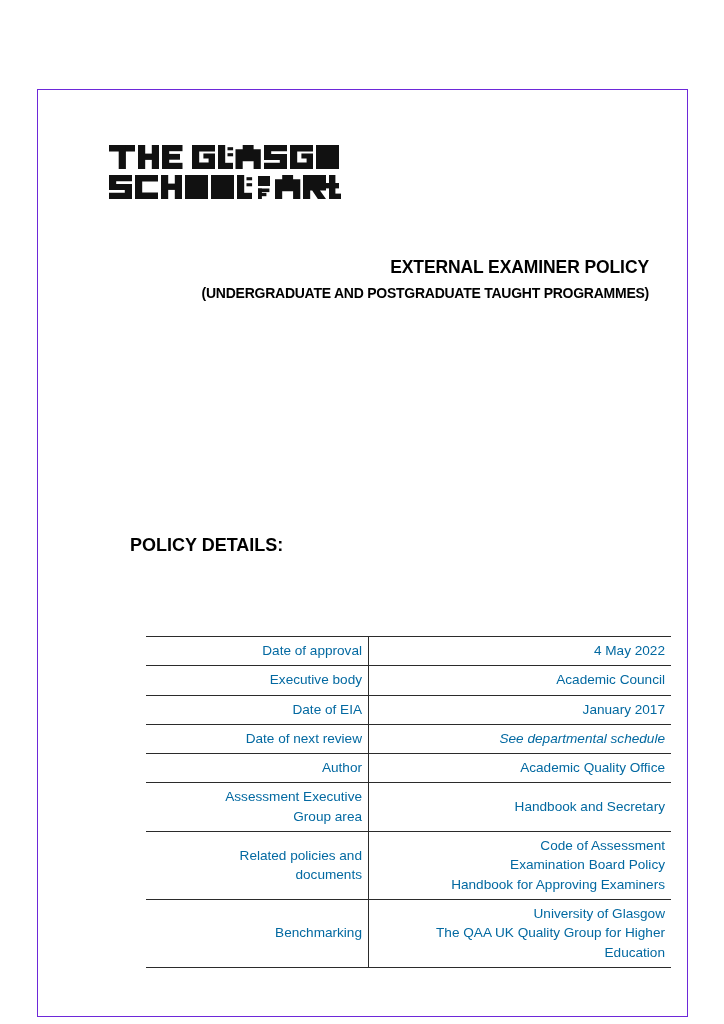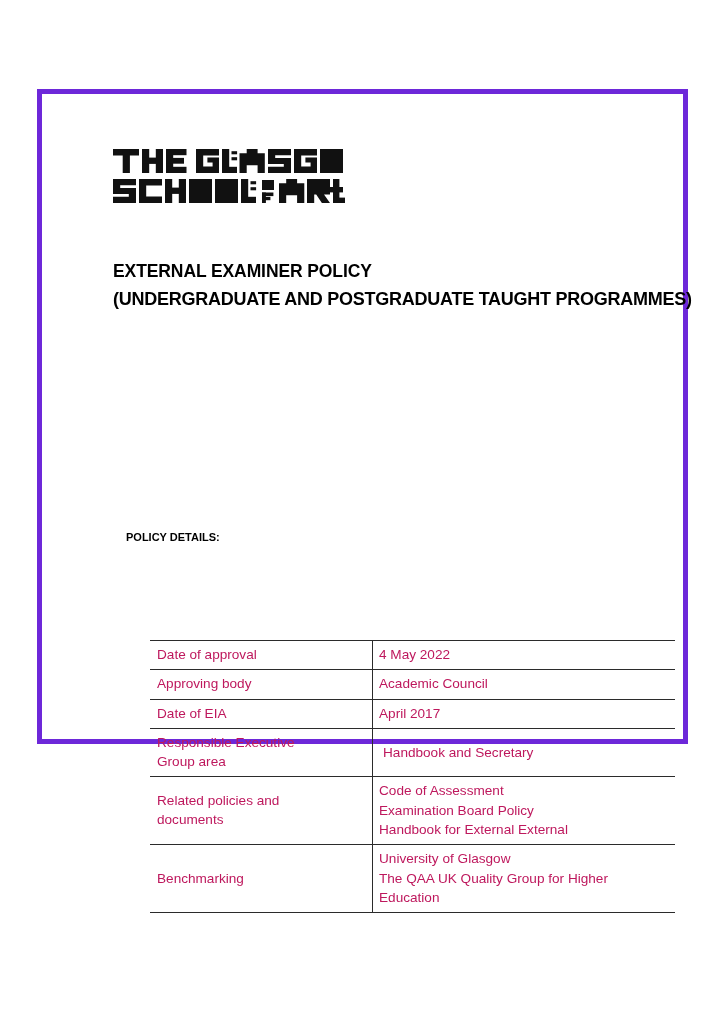--- a/index.html
+++ b/index.html
@@ -15,24 +15,25 @@
     overflow: hidden;
     position: relative;
   }
 
   
   .page-sheet {
     position: absolute;
     left: 37px;
     top: 89px;
     width: 651px;
-    height: 655px;
-    border: 5px solid #6d28d9;
+    height: 928px;
+    border: 1px solid #6d28d9;
     box-sizing: border-box;
     background: #ffffff;
+    text-align: right;
   }
 
   .page-inner {
     position: absolute;
     left: 71px;
     top: 55px;
     width: 540px;
   }
 
   
@@ -47,33 +48,33 @@
   
   .doc-title {
     font-size: 17.5px;
     font-weight: bold;
     letter-spacing: -0.1px;
     line-height: 1.2;
     margin: 0 0 7px 0;
     white-space: nowrap;
   }
   .doc-subtitle {
-    font-size: 18px;
+    font-size: 14px;
     font-weight: bold;
     letter-spacing: -0.25px;
     line-height: 1.2;
     margin: 0;
     white-space: nowrap;
   }
 
   
   .details-heading {
-    font-size: 11px;
+    font-size: 18px;
     font-weight: bold;
-    margin: 8px;
+    margin: 16px;
     padding-left: 5px;
     position: absolute;
     top: 429px;
     left: 71px;
   }
 
   
   .details-table-wrap {
     position: absolute;
     left: 108px;
@@ -85,21 +86,21 @@
     width: 525px;
     table-layout: fixed;
   }
   table.details td {
     border-top: 1.3px solid #2b2b2b;
     border-bottom: 1.3px solid #2b2b2b;
     font-size: 13.6px;
     line-height: 1.42;
     padding: 4px 6px 5px 6px;
     vertical-align: middle;
-    color: #be185d;
+    color: #0369a1;
   }
   table.details tr td.label {
     width: 209px;
     border-right: 1.3px solid #2b2b2b;
     padding-left: 7px;
   }
   table.details tr td.value {
     white-space: nowrap;
     overflow: visible;
   }
@@ -198,49 +199,61 @@
   <div class="details-table-wrap">
     <table class="details">
       <tbody>
           <tr>
             <td class="label">Date of approval</td>
             <td class="value">
               <span class="ml">4 May 2022</span>
             </td>
           </tr>
           <tr>
-            <td class="label">Approving body</td>
+            <td class="label">Executive body</td>
             <td class="value">
               <span class="ml">Academic Council</span>
             </td>
           </tr>
           <tr>
             <td class="label">Date of EIA</td>
             <td class="value">
-              <span class="ml">April 2017</span>
+              <span class="ml">January 2017</span>
+            </td>
+          </tr>
+          <tr>
+            <td class="label">Date of next review</td>
+            <td class="value">
+              <span class="ml ital">See departmental schedule</span>
+            </td>
+          </tr>
+          <tr>
+            <td class="label">Author</td>
+            <td class="value">
+              <span class="ml indent">Academic Quality Office</span>
             </td>
           </tr>
           <tr>
             <td class="label">
-              <span class="ml">Responsible Executive</span>
+              <span class="ml">Assessment Executive</span>
               <span class="ml">Group area</span>
             </td>
             <td class="value">
               <span class="ml indent">Handbook and Secretary</span>
             </td>
           </tr>
           <tr>
             <td class="label">
               <span class="ml">Related policies and</span>
               <span class="ml">documents</span>
             </td>
             <td class="value">
               <span class="ml">Code of Assessment</span>
               <span class="ml">Examination Board Policy</span>
-              <span class="ml">Handbook for External External</span>
+              <span class="ml">Handbook for Approving Examiners</span>
             </td>
           </tr>
           <tr>
             <td class="label">Benchmarking</td>
             <td class="value">
               <span class="ml">University of Glasgow</span>
               <span class="ml">The QAA UK Quality Group for Higher</span>
               <span class="ml">Education</span>
             </td>
           </tr>

